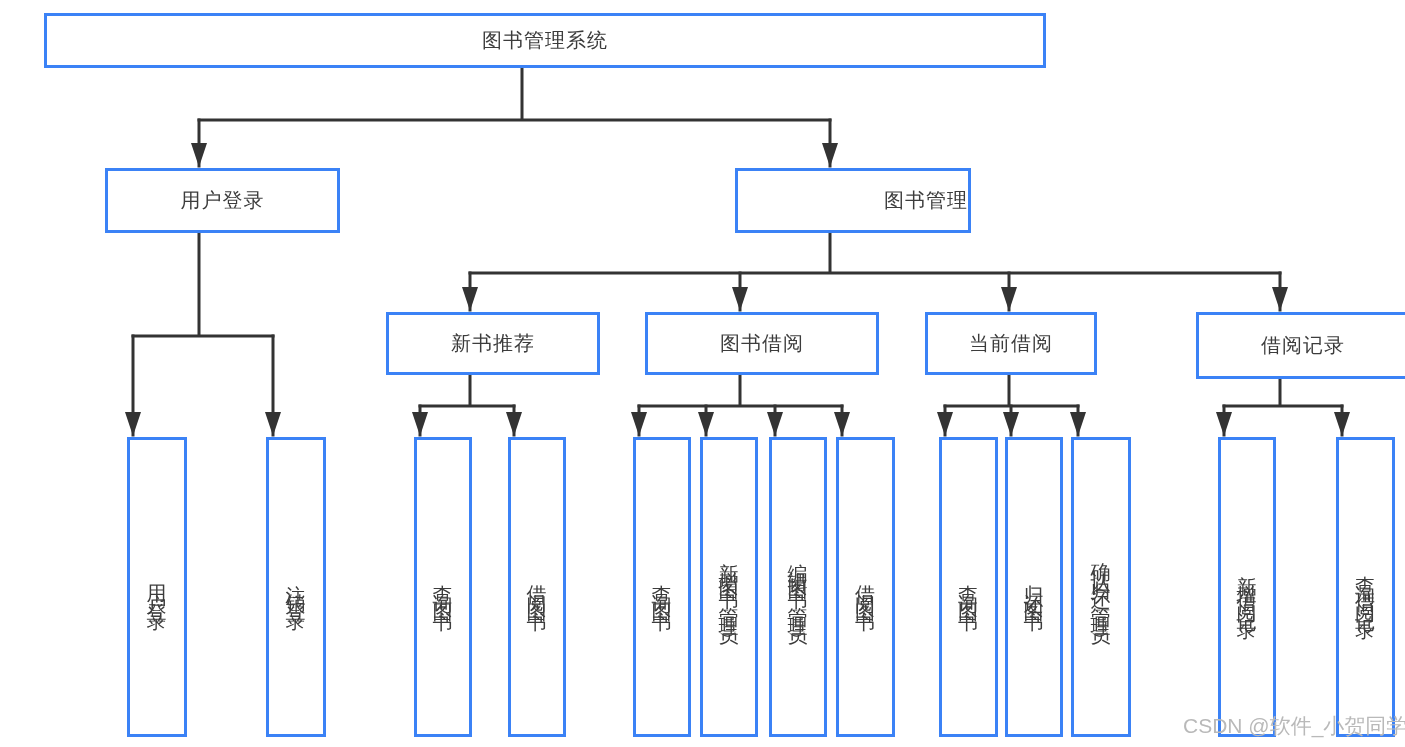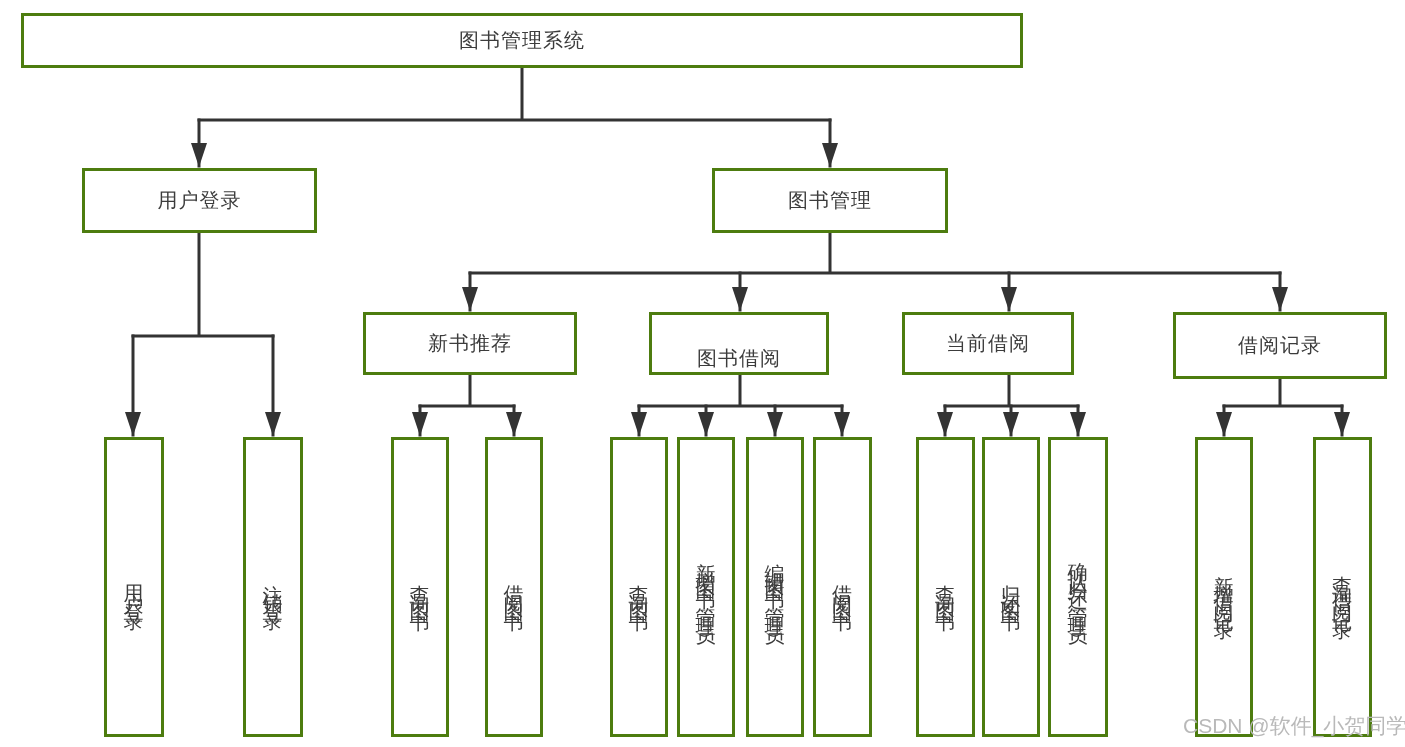--- a/index.html
+++ b/index.html
@@ -12,27 +12,28 @@
     overflow: hidden;
   }
   svg.connectors {
     position: absolute;
     left: 0; top: 0;
     z-index: 1;
   }
   .node {
     position: absolute;
     box-sizing: border-box;
-    border: 3px solid #4d7c0f;
+    border: 3px solid #3b82f6;
     background: #ffffff;
     display: flex;
     align-items: center;
     justify-content: center;
     color: #3c3c3c;
     z-index: 2;
+    margin-left: 23px;
   }
   .h-label {
     font-size: 20px;
     letter-spacing: 1px;
     white-space: nowrap;
   }
   .leaf .v-label {
     writing-mode: vertical-rl;
     text-orientation: mixed;
     font-size: 20px;
@@ -93,28 +94,28 @@
     </g>
   </svg>
 
   <div class="node" style="left:21px; top:13px; width:1002px; height:55px;">
     <span class="h-label">图书管理系统</span>
   </div>
 
   <div class="node" style="left:82px; top:168px; width:235px; height:65px;">
     <span class="h-label">用户登录</span>
   </div>
-  <div class="node" style="left:712px; top:168px; width:236px; height:65px;">
+  <div class="node" style="left:712px; top:168px; width:236px; height:65px;justify-content:flex-end;">
     <span class="h-label">图书管理</span>
   </div>
 
   <div class="node" style="left:363px; top:312px; width:214px; height:63px;">
     <span class="h-label">新书推荐</span>
   </div>
-  <div class="node" style="left:649px; top:312px; width:180px; height:63px;align-items:flex-end;">
+  <div class="node" style="left:622px; top:312px; width:234px; height:63px;">
     <span class="h-label">图书借阅</span>
   </div>
   <div class="node" style="left:902px; top:312px; width:172px; height:63px;">
     <span class="h-label">当前借阅</span>
   </div>
   <div class="node" style="left:1173px; top:312px; width:214px; height:67px;">
     <span class="h-label">借阅记录</span>
   </div>
 
   <div class="node leaf" style="left:104px; top:437px; width:60px; height:300px;">

